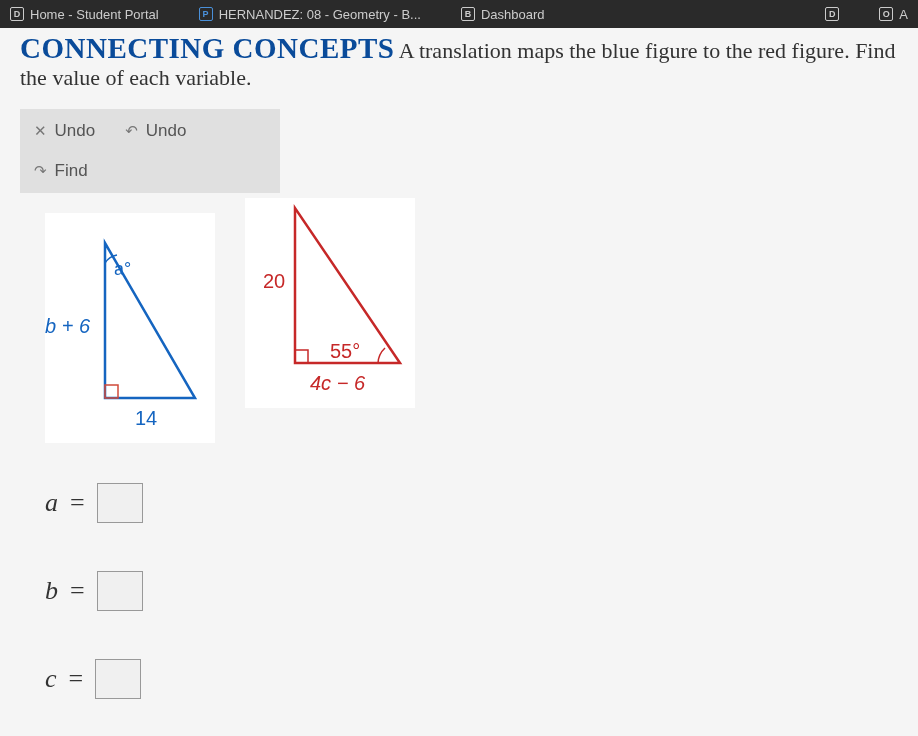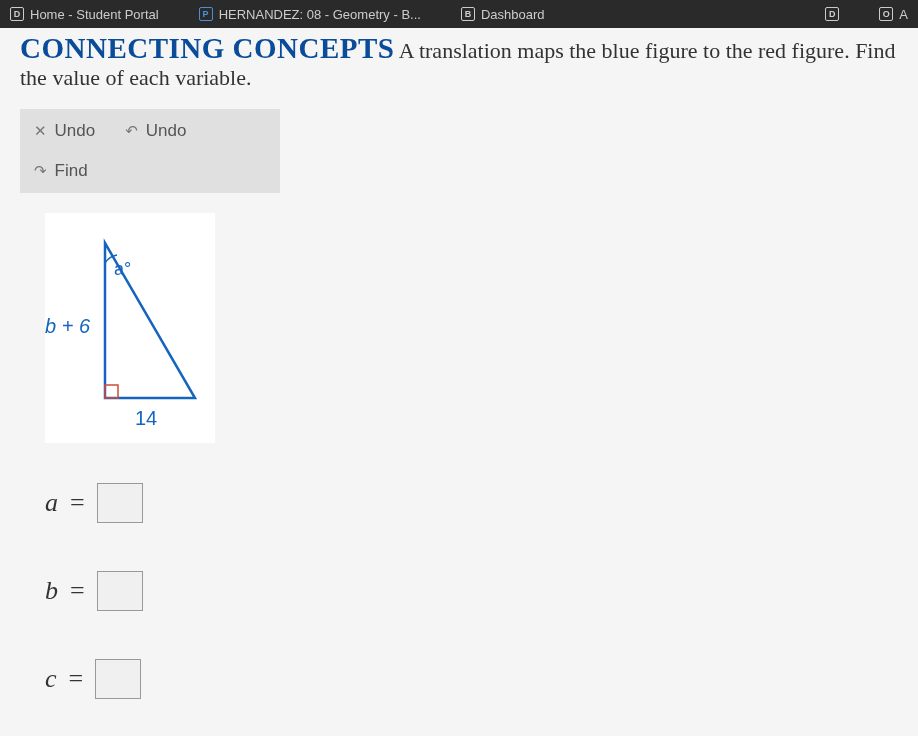--- a/index.html
+++ b/index.html
@@ -169,20 +169,30 @@
     <div class="figure-wrap blue-wrap">
       <svg width="170" height="230" viewBox="0 0 170 230">
         <polygon points="60,30 60,185 150,185" fill="none" stroke="#1565c0" stroke-width="2.5"></polygon>
         <rect x="60" y="172" width="13" height="13" fill="none" stroke="#d04a3a" stroke-width="1.5"></rect>
         <path d="M 60 50 A 18 18 0 0 1 72 42" fill="none" stroke="#1565c0" stroke-width="1.5"></path>
         <text x="69" y="62" fill="#1565c0" font-size="18" font-family="Arial">a°</text>
         <text x="0" y="120" fill="#1565c0" font-size="20" font-family="Arial" font-style="italic">b + 6</text>
         <text x="90" y="212" fill="#1565c0" font-size="20" font-family="Arial">14</text>
       </svg>
     </div>
+    <div class="figure-wrap red-wrap">
+      <svg width="170" height="210" viewBox="0 0 170 210">
+        <polygon points="50,10 50,165 155,165" fill="none" stroke="#c62828" stroke-width="2.5"></polygon>
+        <rect x="50" y="152" width="13" height="13" fill="none" stroke="#c62828" stroke-width="1.5"></rect>
+        <path d="M 133 165 A 22 22 0 0 1 140 150" fill="none" stroke="#c62828" stroke-width="1.5"></path>
+        <text x="18" y="90" fill="#c62828" font-size="20" font-family="Arial">20</text>
+        <text x="85" y="160" fill="#c62828" font-size="20" font-family="Arial">55°</text>
+        <text x="65" y="192" fill="#c62828" font-size="20" font-family="Arial" font-style="italic">4c − 6</text>
+      </svg>
+    </div>
   </div>
 
   <div class="answer-area">
     <div class="answer-row">
       <span>a</span>
       <span class="eq">=</span>
       <input class="answer-input" style="">
     </div>
     <div class="answer-row">
       <span>b</span>

